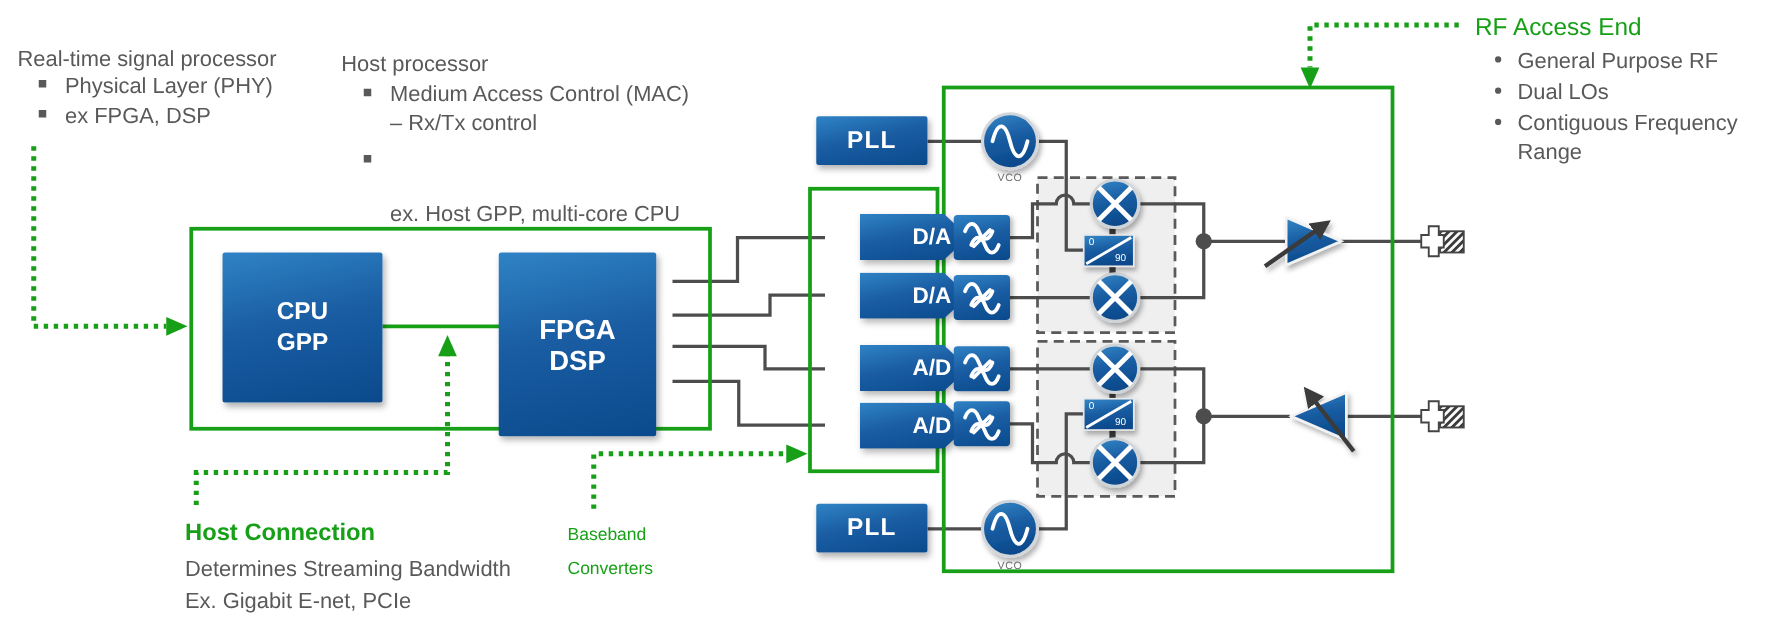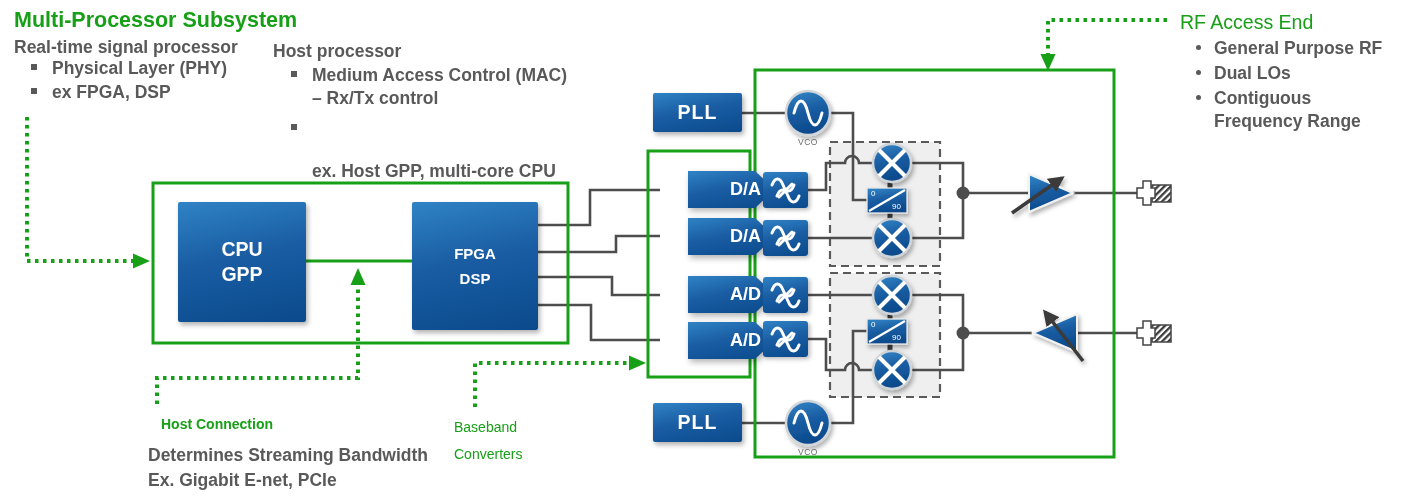--- a/index.html
+++ b/index.html
@@ -4,21 +4,21 @@
 <style>
   html,body{margin:0;padding:0;background:#ffffff;}
   #stage{
     position:relative;width:1427px;height:504px;background:#ffffff;overflow:hidden;
     font-family:"Liberation Sans", sans-serif;
   }
   .abs{position:absolute;}
   .preline{white-space:pre-line;}
   .green{color:#17a017;}
   .bold{font-weight:bold;}
-  .body-text{font-size:17.5px;line-height:23px;color:#595959;font-weight:bold;}
+  .body-text{font-size:17.5px;line-height:23px;color:#595959;}
   .bluebox{
     position:absolute;display:flex;align-items:center;justify-content:center;text-align:center;
     background:linear-gradient(168deg,#2f83c5 0%,#1a5da3 45%,#0a4a8c 100%);
     color:#ffffff;font-weight:bold;border-radius:2px;
     box-shadow:2px 3px 5px rgba(0,0,0,0.30);
   }
   .pent-outer{position:absolute;filter:drop-shadow(2px 3px 3px rgba(0,0,0,0.30));}
   .pent{
     width:100%;height:100%;box-sizing:border-box;padding-right:14px;
     display:flex;align-items:center;justify-content:flex-end;
@@ -173,21 +173,21 @@
       <path d="M1137,188 h6 v-7 h8 v7 h4 v10 h-4 v7 h-8 v-7 h-6 z" fill="#ffffff" stroke="#444" stroke-width="1.5"></path>
     </g>
     <g>
       <rect x="1152" y="325" width="19" height="17" fill="url(#hatch)" stroke="#444" stroke-width="1.5"></rect>
       <path d="M1137,328 h6 v-7 h8 v7 h4 v10 h-4 v7 h-8 v-7 h-6 z" fill="#ffffff" stroke="#444" stroke-width="1.5"></path>
     </g>
   </svg>
 
   <div class="bluebox preline" style="left:178px;top:202px;width:128px;height:120px;font-size:19.5px;line-height:25px;">CPU
 GPP</div>
-  <div class="bluebox preline" style="left:412px;top:202px;width:126px;height:128px;font-size:15px;line-height:25px;">FPGA
+  <div class="bluebox preline" style="left:399px;top:202px;width:126px;height:147px;font-size:22px;line-height:25px;">FPGA
 DSP</div>
   <div class="bluebox" style="left:653px;top:93px;width:89px;height:39px;font-size:19.5px;letter-spacing:1px;">PLL</div>
   <div class="bluebox" style="left:653px;top:403px;width:89px;height:39px;font-size:19.5px;letter-spacing:1px;">PLL</div>
 
   <div class="pent-outer" style="left:660px;top:171px;width:87px;height:37px;">
     <div class="pent">
         <span>D/A</span>
       </div>
   </div>
   <div class="pent-outer" style="left:660px;top:218px;width:87px;height:37px;">
@@ -235,21 +235,20 @@
     </svg>
   </div>
 
   <span class="vco-label" style="left:786px;top:137px;">VCO</span>
   <span class="vco-label" style="left:786px;top:447px;">VCO</span>
   <span class="tinywhite" style="left:871px;top:190px;">0</span>
   <span class="tinywhite" style="left:892px;top:203px;">90</span>
   <span class="tinywhite" style="left:871px;top:321px;">0</span>
   <span class="tinywhite" style="left:892px;top:334px;">90</span>
 
-  <div class="abs green bold" style="left:14px;top:8px;font-size:21.5px;">Multi-Processor Subsystem</div>
 
   <div class="abs body-text" style="left:14px;top:36px;">Real-time signal processor</div>
   <div class="sq-bullet" style="left:31px;top:64px;"></div>
   <div class="abs body-text" style="left:52px;top:57px;">Physical Layer (PHY)</div>
   <div class="sq-bullet" style="left:31px;top:88px;"></div>
   <div class="abs body-text" style="left:52px;top:81px;">ex FPGA, DSP</div>
 
   <div class="abs body-text" style="left:273px;top:40px;">Host processor</div>
   <div class="sq-bullet" style="left:291px;top:71px;"></div>
   <div class="abs body-text" style="left:312px;top:64px;">Medium Access Control (MAC)</div>
@@ -258,20 +257,20 @@
   <div class="abs body-text" style="left:312px;top:117px;margin-top:43px;">ex. Host GPP, multi-core CPU</div>
 
   <div class="abs green" style="left:1180px;top:11px;font-size:19.5px;">RF Access End</div>
   <div class="dot-bullet" style="left:1196px;top:45px;"></div>
   <div class="abs body-text" style="left:1214px;top:37px;">General Purpose RF</div>
   <div class="dot-bullet" style="left:1196px;top:70px;"></div>
   <div class="abs body-text" style="left:1214px;top:62px;">Dual LOs</div>
   <div class="dot-bullet" style="left:1196px;top:95px;"></div>
   <div class="abs body-text" style="left:1214px;top:87px;width:190px;">Contiguous Frequency Range</div>
 
-  <div class="abs green bold" style="left:148px;top:416px;font-size:14px;margin-left:13px;">Host Connection</div>
+  <div class="abs green bold" style="left:148px;top:416px;font-size:19px;">Host Connection</div>
   <div class="abs body-text" style="left:148px;top:469px;">Ex. Gigabit E-net, PCIe</div>
   <div class="abs body-text" style="left:148px;top:444px;">Determines Streaming Bandwidth</div>
 
   <div class="abs green preline" style="left:454px;top:414px;font-size:14px;line-height:27px;">Baseband
 Converters</div>
 
 </div>
 
 </body></html>

